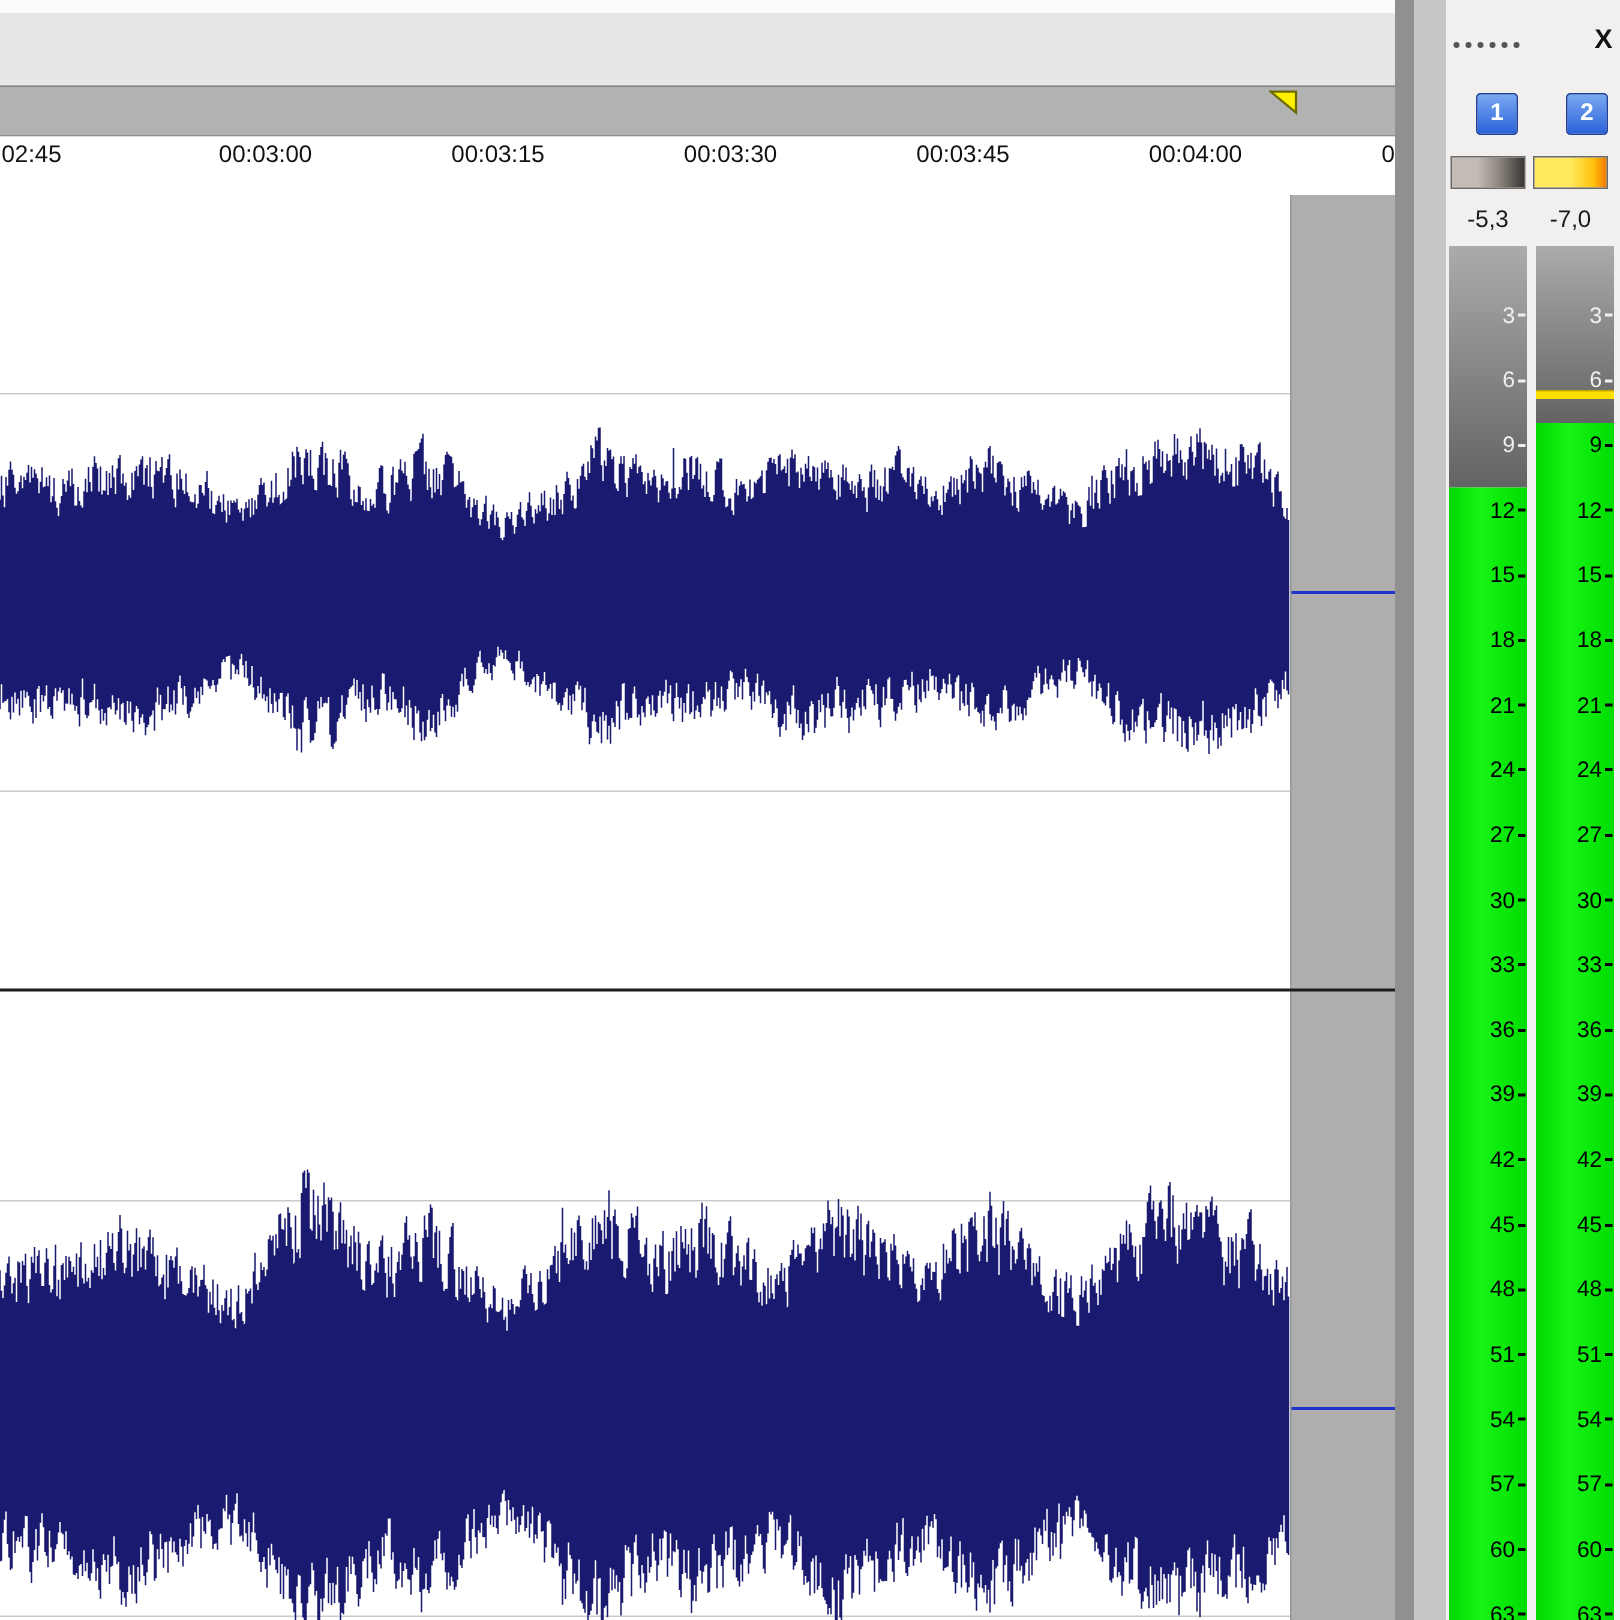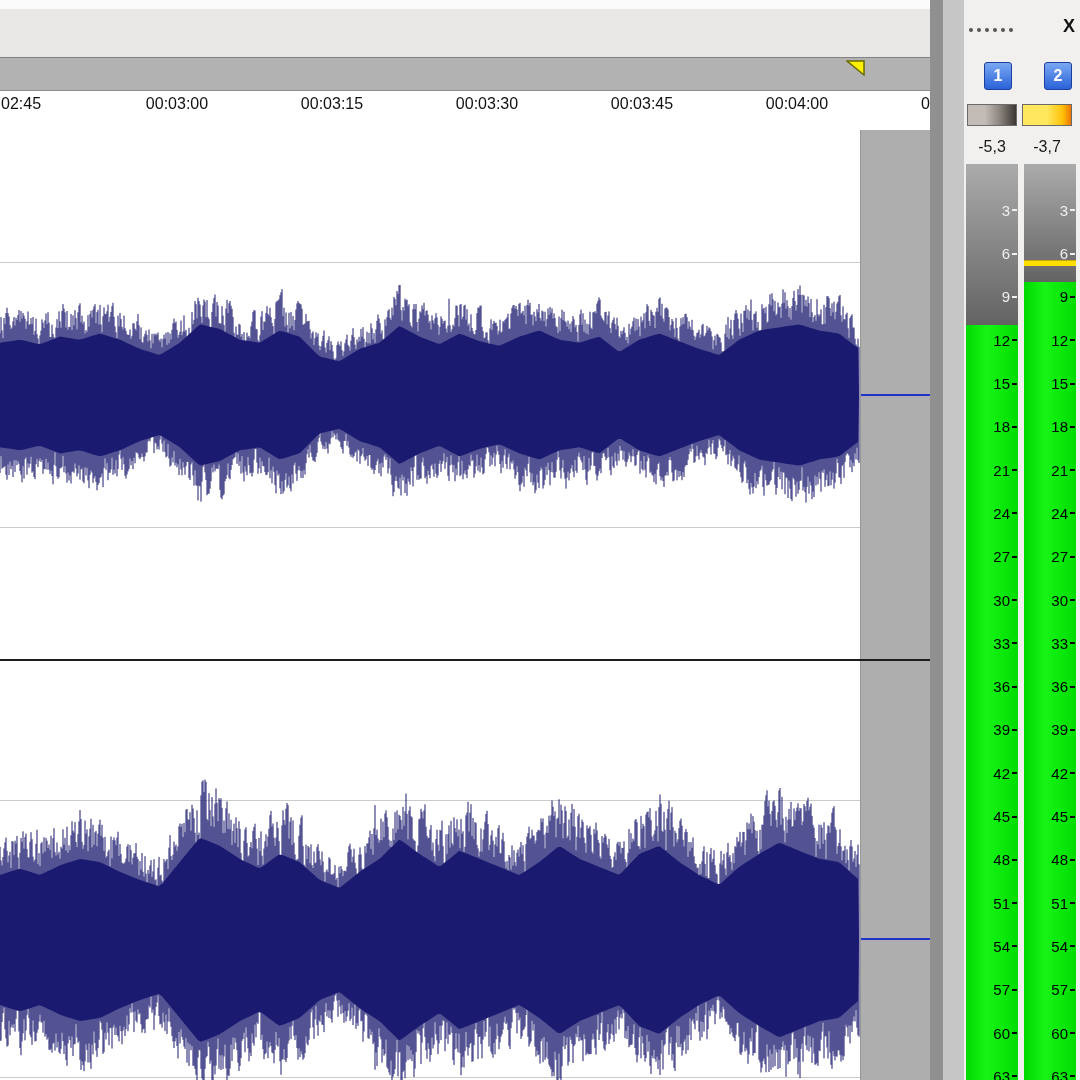--- a/index.html
+++ b/index.html
@@ -290,21 +290,21 @@
       <div class="closebtn">X</div>
     </div>
 
     <div class="chanbtn" id="chan1">1</div>
     <div class="chanbtn" id="chan2">2</div>
 
     <div class="hbar hbar1"></div>
     <div class="hbar hbar2"></div>
 
     <div class="peak" id="peak1">-5,3</div>
-    <div class="peak" id="peak2">-3,7</div>
+    <div class="peak" id="peak2">-7,0</div>
 
     <div class="vmeter" id="vm1">
         <div class="unlit" style="height: 161px;"></div>
         <div class="lit" style="top: 161px;"></div>
         <div class="srow" style="top: 37.3px; color: rgb(239, 239, 239);">
           <span>3</span>
           <span class="tickmark"></span>
         </div>
         <div class="srow" style="top: 80.6px; color: rgb(239, 239, 239);">
           <span>6</span>

